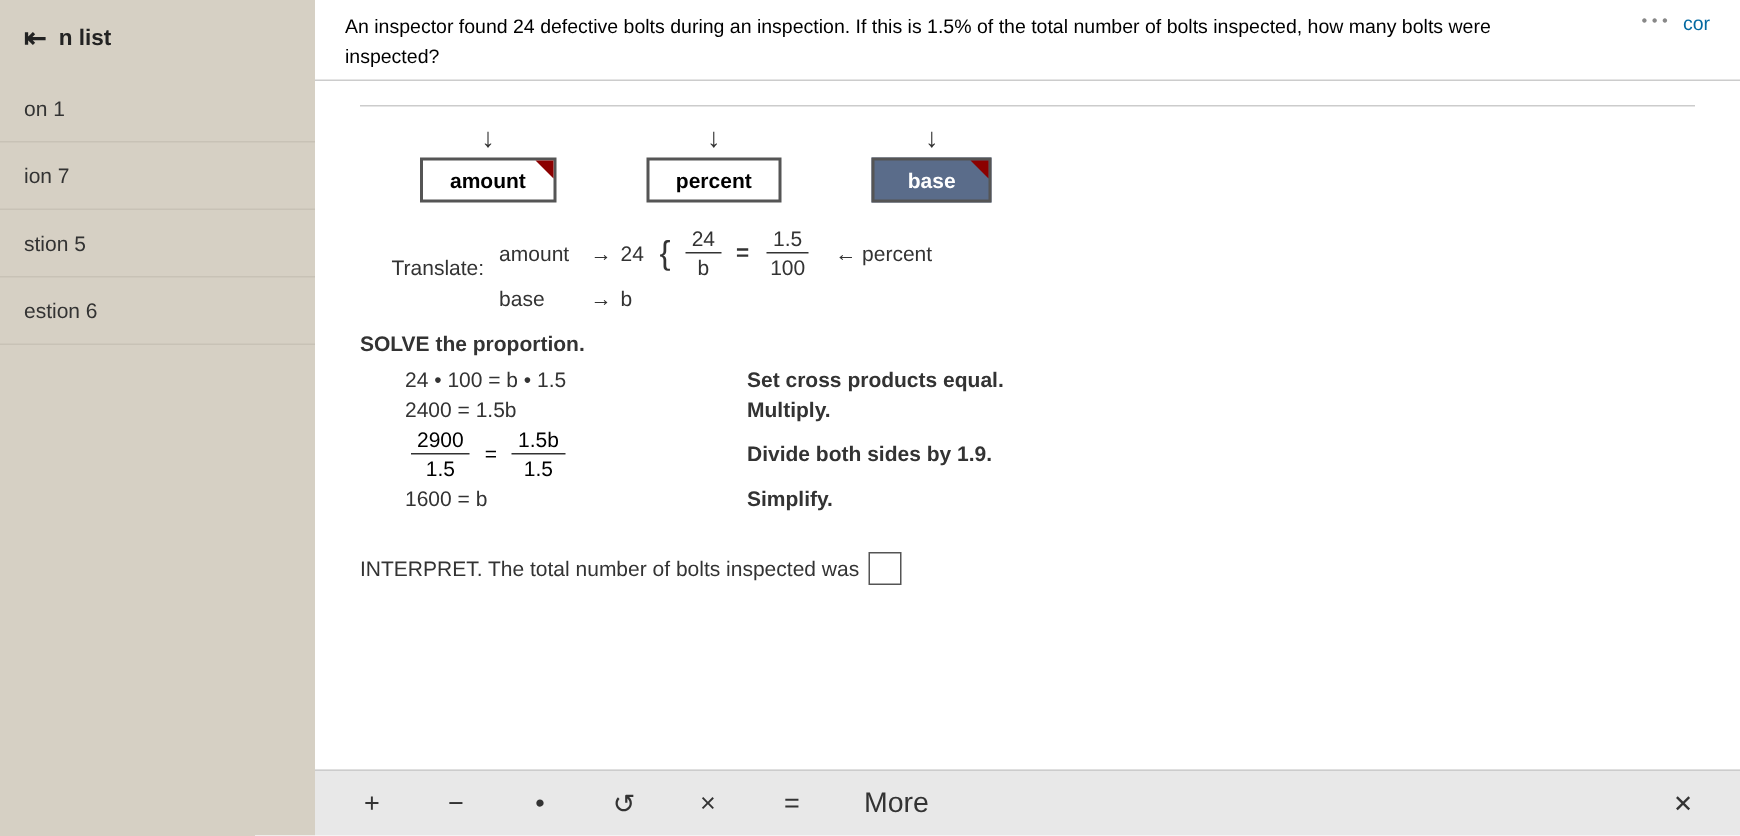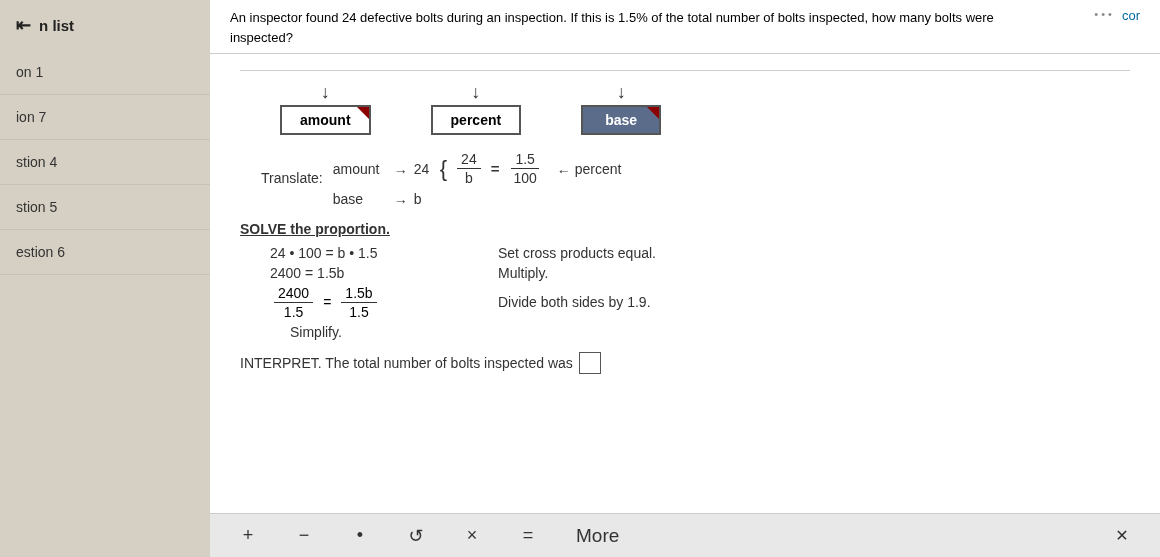--- a/index.html
+++ b/index.html
@@ -133,47 +133,47 @@
       padding: 1px 4px 0 4px;
       font-size: 14px;
     }
 
     
     .solve-title {
       font-size: 14px;
       font-weight: bold;
       margin: 3px 0 8px 0;
       color: #333;
-      text-decoration: underline;
     }
     .solve-row {
       display: flex;
       gap: 8px;
       margin-bottom: 4px;
     }
     .solve-math {
       min-width: 200px;
       font-size: 14px;
       color: #333;
     }
     .solve-desc {
       font-size: 14px;
       color: #333;
       margin-left: 20px;
+      font-weight: bold;
     }
     .solve-fraction-row {
       display: flex;
       align-items: center;
       gap: 8px;
       margin-bottom: 4px;
     }
 
     
     .interpret-section {
-      margin-top: 12px;
+      margin-top: 28px;
       font-size: 14px;
       color: #333;
       display: flex;
       align-items: center;
       gap: 6px;
     }
     .answer-box {
       display: inline-block;
       width: 22px;
       height: 22px;
@@ -225,23 +225,20 @@
 <div class="sidebar">
   <div class="sidebar-header">
     <span style="font-size:18px;cursor:pointer;">⇤</span>
     <span>n list</span>
   </div>
   <div class="sidebar-item">
     <span>on 1</span>
   </div>
   <div class="sidebar-item">
     <span>ion 7</span>
-  </div>
-  <div class="sidebar-item">
-    <span>stion 4</span>
   </div>
   <div class="sidebar-item">
     <span>stion 5</span>
   </div>
   <div class="sidebar-item">
     <span>estion 6</span>
   </div>
 </div>
 
 <div class="main">
@@ -327,33 +324,36 @@
       <div class="solve-row">
         <div class="solve-math">
           <span>2400 = 1.5b</span>
         </div>
         <div class="solve-desc">Multiply.</div>
       </div>
 
       <div class="solve-fraction-row">
         <div style="min-width:200px;display:flex;align-items:center;gap:6px;">
           <div class="fraction">
-            <div class="numerator">2400</div>
+            <div class="numerator">2900</div>
             <div class="denominator">1.5</div>
           </div>
           <span style="font-size:14px;">=</span>
           <div class="fraction">
             <div class="numerator">1.5b</div>
             <div class="denominator">1.5</div>
           </div>
         </div>
         <div class="solve-desc">Divide both sides by 1.9.</div>
       </div>
 
       <div class="solve-row">
+        <div class="solve-math">
+          <span>1600 = b</span>
+        </div>
         <div class="solve-desc">Simplify.</div>
       </div>
     </div>
 
     <div class="interpret-section">
       <span>INTERPRET. The total number of bolts inspected was</span>
       <span class="answer-box"></span>
     </div>
 
   </div>

